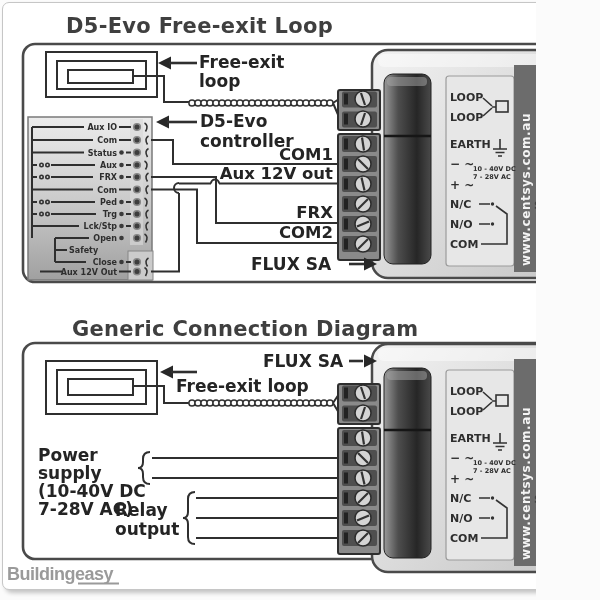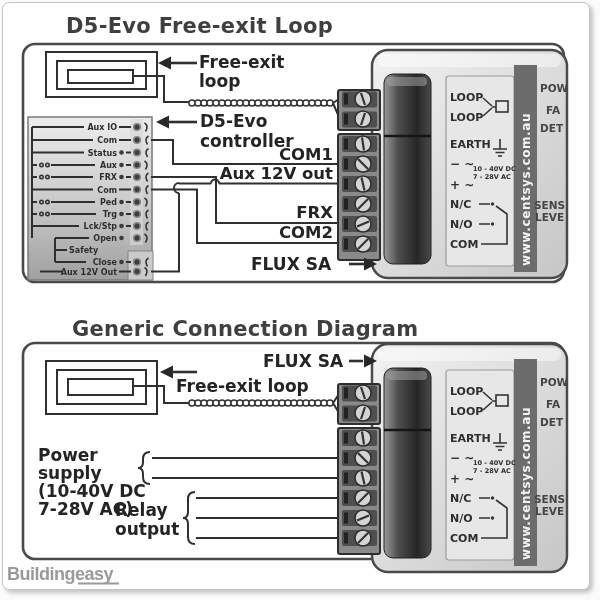--- a/index.html
+++ b/index.html
@@ -1,16 +1,16 @@
 <!DOCTYPE html>
 <html><head>
 <meta charset="utf-8">
 <style>
   html,body{margin:0;padding:0;background:#fbfbfb;}
-  .stage{position:relative;width:600px;height:600px;background:#fbfbfb;overflow:hidden;
+  .stage{position:relative;width:536px;height:600px;background:#fbfbfb;overflow:hidden;
          font-family:"DejaVu Sans",sans-serif;}
   .sheet{position:absolute;left:2px;top:2px;width:586px;height:586px;background:#fff;
          border:1px solid #c6c6c6;border-radius:7px;box-shadow:3px 3px 4px rgba(0,0,0,.22);}
   svg{position:absolute;left:0;top:0;}
   .t-title{font:bold 21px "DejaVu Sans",sans-serif;fill:#3f3f3f;letter-spacing:.3px;}
   .t-big{font:bold 17px "DejaVu Sans",sans-serif;fill:#242424;}
   .t-wire{font:bold 16.5px "DejaVu Sans",sans-serif;fill:#242424;}
   .t-small{font:bold 8px "DejaVu Sans",sans-serif;fill:#2e2e2e;}
   .t-panel{font:bold 11px "DejaVu Sans",sans-serif;fill:#2e2e2e;}
   .t-panel12{font:bold 12px "DejaVu Sans",sans-serif;fill:#2e2e2e;}

